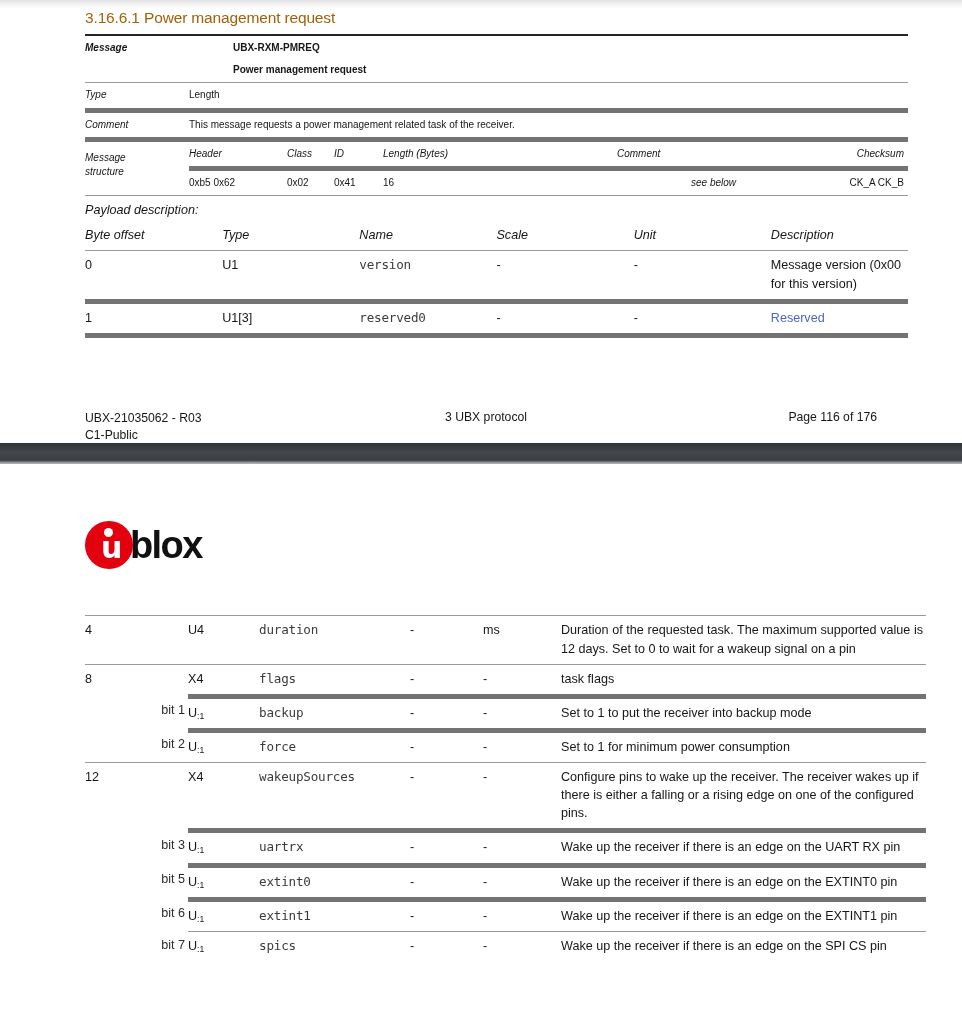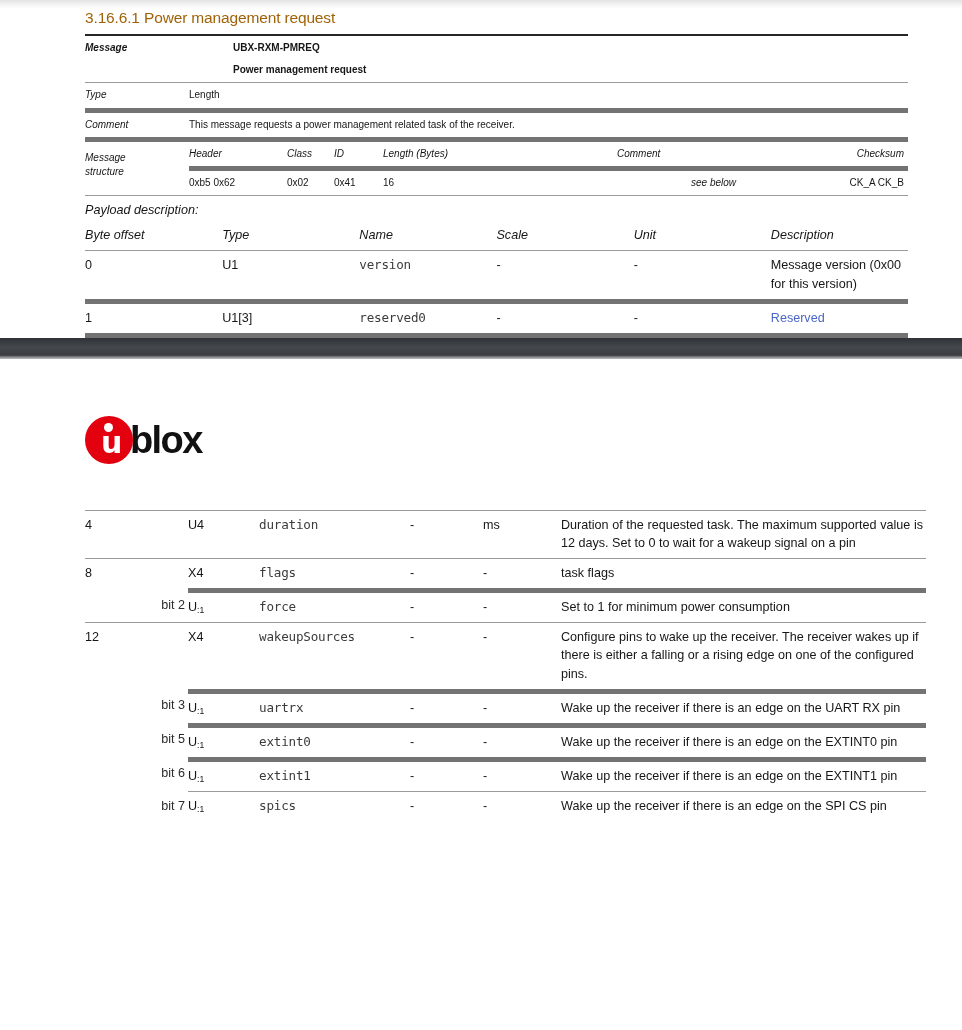--- a/index.html
+++ b/index.html
@@ -287,20 +287,28 @@
         <td class="c-scale">-</td>
         <td class="c-unit">-</td>
         <td class="c-desc link">Reserved</td>
       </tr>
       <tr class="rule-light">
         <td colspan="6" style="padding:0;height:0;line-height:0;font-size:0;"></td>
       </tr>
     </tbody>
       </table>
 
+    <div class="footer">
+      <div class="f-left">
+        <div>UBX-21035062 - R03</div>
+        <div>C1-Public</div>
+      </div>
+      <div class="f-center">3 UBX protocol</div>
+      <div class="f-right">Page 116 of 176</div>
+    </div>
 
   </div>
 </div>
 
 <div class="page-gap"></div>
 
 <div class="page">
   <div class="content">
 
     <div class="p2-head">
@@ -329,20 +337,30 @@
 
         <tr class="rule-mid">
           <td class="c-off">8</td>
           <td class="c-type">X4</td>
           <td class="c-name mono">flags</td>
           <td class="c-scale">-</td>
           <td class="c-unit">-</td>
           <td class="c-desc">task flags</td>
         </tr>
 
+        <tr>
+          <td class="c-off bitlabel">bit 1</td>
+          <td class="c-type utype rule-light">
+            <span>U</span><sub>:1</sub>
+          </td>
+          <td class="c-name mono rule-light">backup</td>
+          <td class="c-scale rule-light">-</td>
+          <td class="c-unit rule-light">-</td>
+          <td class="c-desc rule-light">Set to 1 to put the receiver into backup mode</td>
+        </tr>
 
         <tr>
           <td class="c-off bitlabel">bit 2</td>
           <td class="c-type utype rule-light">
             <span>U</span><sub>:1</sub>
           </td>
           <td class="c-name mono rule-light">force</td>
           <td class="c-scale rule-light">-</td>
           <td class="c-unit rule-light">-</td>
           <td class="c-desc rule-light">Set to 1 for minimum power consumption</td>

